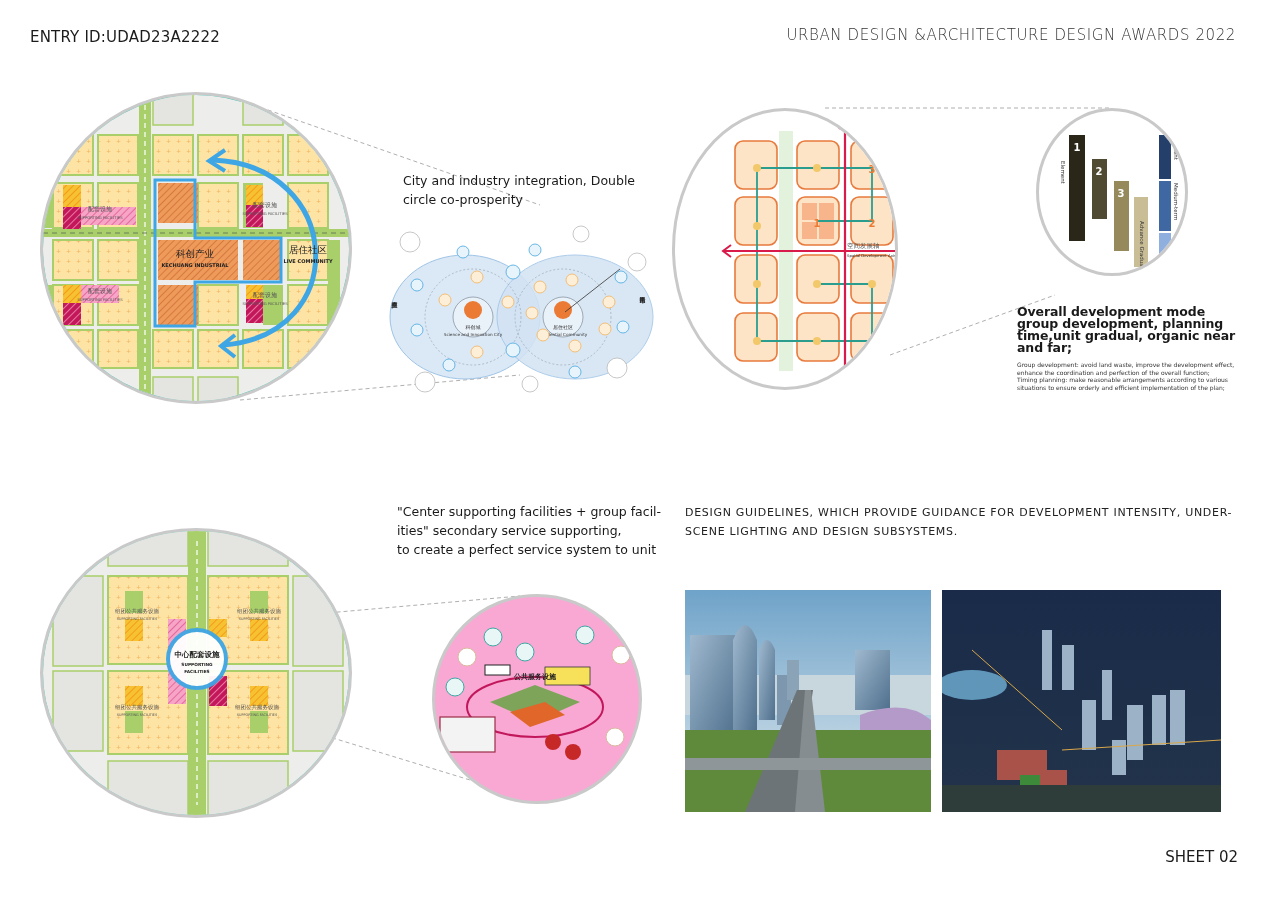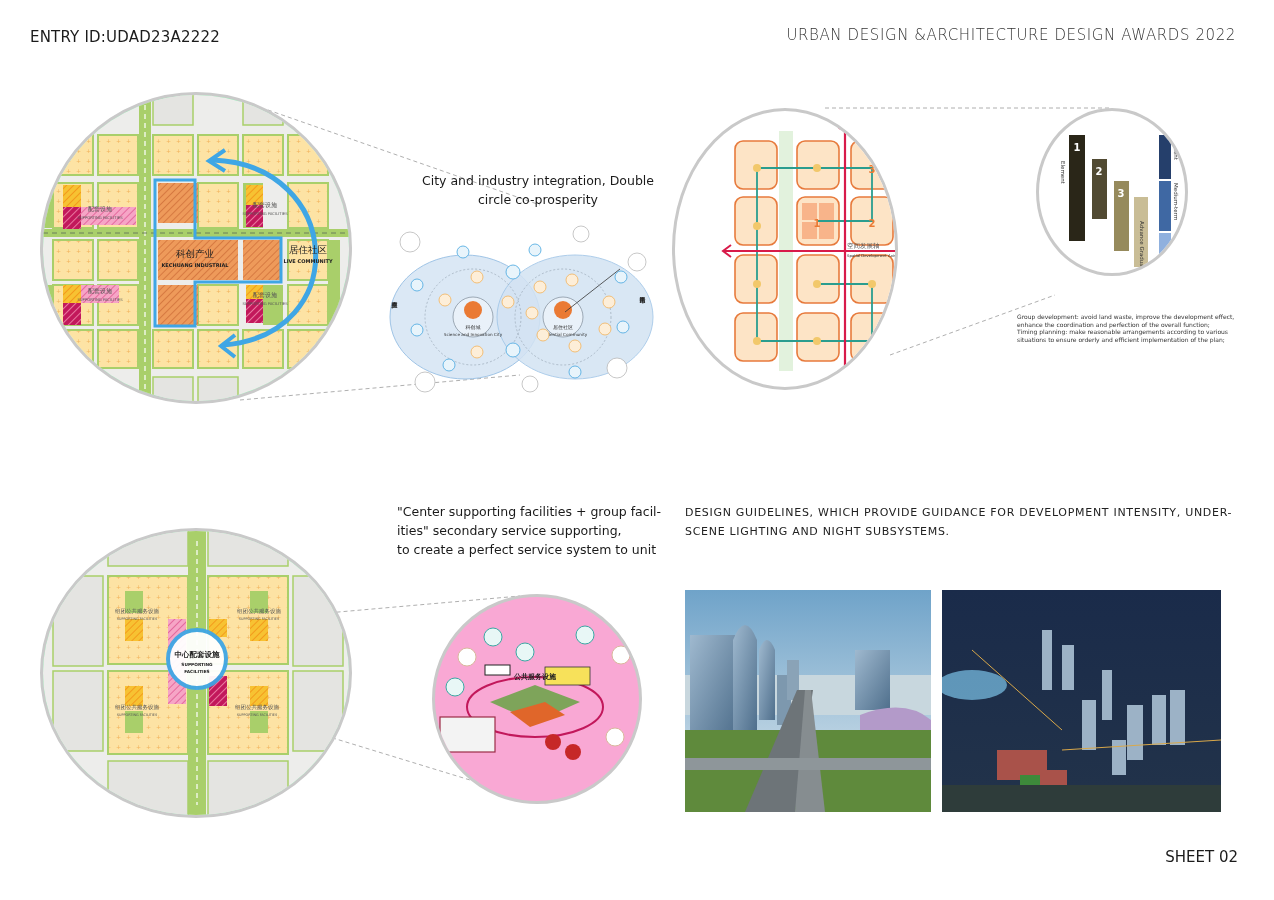--- a/index.html
+++ b/index.html
@@ -2,21 +2,21 @@
 <html><head>
 <meta charset="utf-8">
 <style>
   * { box-sizing: border-box; margin: 0; padding: 0; }
   html, body { width: 1274px; height: 900px; background: #ffffff; overflow: hidden; }
   body { position: relative; font-family: "DejaVu Sans", sans-serif; color: #1a1a1a; }
   .abs { position: absolute; }
   .hdr-left { left: 30px; top: 28px; font-size: 15px; letter-spacing: 0.2px; color: #1b1b1b; }
   .hdr-right { right: 38px; top: 26px; font-size: 15px; letter-spacing: 0.6px; color: #333; font-weight: 300; }
   .sheet { right: 36px; top: 848px; font-size: 15px; color: #1b1b1b; }
-  .circle { position: absolute; border-radius: 50%; overflow: hidden; border: 3px solid #c9c9c9; background: #86efac; }
+  .circle { position: absolute; border-radius: 50%; overflow: hidden; border: 3px solid #c9c9c9; background: #14b8a6; }
   .heading { font-size: 12.5px; line-height: 19px; color: #1a1a1a; }
   .bold-head { font-size: 12.5px; font-weight: bold; line-height: 12px; letter-spacing: -0.1px; }
   .small-text { font-size: 6px; line-height: 7.5px; color: #333; }
   .caps-text { font-size: 11px; line-height: 19px; letter-spacing: 0.7px; color: #222; }
   .photo { position: absolute; overflow: hidden; }
   svg text { font-family: "DejaVu Sans", sans-serif; }
 </style>
 </head>
 <body>
 
@@ -134,21 +134,21 @@
     <text x="57" y="124" font-size="3.8" text-anchor="middle" fill="#555">SUPPORTING FACILITIES</text>
     <text x="222" y="112" font-size="6" text-anchor="middle" fill="#555">配套设施</text>
     <text x="222" y="120" font-size="3.8" text-anchor="middle" fill="#555">SUPPORTING FACILITIES</text>
     <text x="57" y="198" font-size="6" text-anchor="middle" fill="#555">配套设施</text>
     <text x="57" y="206" font-size="3.8" text-anchor="middle" fill="#555">SUPPORTING FACILITIES</text>
     <text x="222" y="202" font-size="6" text-anchor="middle" fill="#555">配套设施</text>
     <text x="222" y="210" font-size="3.8" text-anchor="middle" fill="#555">SUPPORTING FACILITIES</text>
   </svg>
 </div>
 
-<div class="abs heading" style="left:403px;top:171px;width:270px;text-align:center;">
+<div class="abs heading" style="left:403px;top:171px;width:270px;">
   <div>City and industry integration, Double</div>
   <div>circle co-prosperity</div>
 </div>
 
 <svg class="abs" style="left:385px;top:222px;" width="275" height="180">
   <ellipse cx="80" cy="95" rx="75" ry="62" fill="#dbe8f5" stroke="#9fc4e6" stroke-width="1"></ellipse>
   <ellipse cx="190" cy="95" rx="78" ry="62" fill="#d3e3f3" stroke="#9fc4e6" stroke-width="1" opacity="0.85"></ellipse>
   <circle cx="88" cy="95" r="48" fill="none" stroke="#9aa8b6" stroke-dasharray="2,2" stroke-width="0.7"></circle>
   <circle cx="178" cy="95" r="48" fill="none" stroke="#9aa8b6" stroke-dasharray="2,2" stroke-width="0.7"></circle>
   <circle cx="88" cy="95" r="20" fill="#e9f1f9" stroke="#7c8a96" stroke-width="0.7"></circle>
@@ -259,20 +259,21 @@
     <rect x="120" y="122" width="12" height="36" fill="#8fb0de"></rect>
     <text x="137" y="30" font-size="5.5" fill="#333" writing-mode="tb">Recent</text>
     <text x="137" y="72" font-size="5.5" fill="#333" writing-mode="tb">Medium-term</text>
     <text x="137" y="124" font-size="5.5" fill="#333" writing-mode="tb">Forwards</text>
     <text x="24" y="50" font-size="5.5" fill="#333" writing-mode="tb">Element</text>
     <text x="103" y="110" font-size="5.5" fill="#333" writing-mode="tb">Advance Gradually</text>
   </svg>
 </div>
 
 <div class="abs" style="left:1017px;top:306px;width:225px;">
+  <div class="bold-head">Overall development mode group development, planning time,unit gradual, organic near and far;</div>
   <div class="small-text" style="margin-top:7px;">Group development: avoid land waste, improve the development effect, enhance the coordination and perfection of the overall function;</div>
   <div class="small-text">Timing planning: make reasonable arrangements according to various situations to ensure orderly and efficient implementation of the plan;</div>
 </div>
 
 <div class="circle" style="left:40px;top:528px;width:312px;height:290px;">
   <svg width="306" height="284" viewBox="0 0 306 284">
     <defs>
       <pattern id="dots2" width="10" height="10" patternUnits="userSpaceOnUse">
         <rect width="10" height="10" fill="#fde3a4"></rect>
           <text x="3" y="8" font-size="6" fill="#f3b25a">+</text>
@@ -367,21 +368,21 @@
     <g fill="#c62828">
         <circle cx="118" cy="145" r="8"></circle>
         <circle cx="138" cy="155" r="8"></circle>
       </g>
     <text x="100" y="82" font-size="7" font-weight="bold" text-anchor="middle" fill="#222">公共服务设施</text>
   </svg>
 </div>
 
 <div class="abs caps-text" style="left:685px;top:503px;width:560px;">
   <div>DESIGN GUIDELINES, WHICH PROVIDE GUIDANCE FOR DEVELOPMENT INTENSITY, UNDER-</div>
-  <div>SCENE LIGHTING AND NIGHT SUBSYSTEMS.</div>
+  <div>SCENE LIGHTING AND DESIGN SUBSYSTEMS.</div>
 </div>
 
 <div class="photo" style="left:685px;top:590px;width:246px;height:222px;">
   <svg width="246" height="222" viewBox="0 0 246 222">
     <defs>
       <linearGradient id="sky" x1="0" y1="0" x2="0" y2="1">
           <stop offset="0" stop-color="#6fa3c9"></stop>
           <stop offset="1" stop-color="#dfe9ee"></stop>
         </linearGradient>
       <linearGradient id="glass" x1="0" y1="0" x2="1" y2="1">

